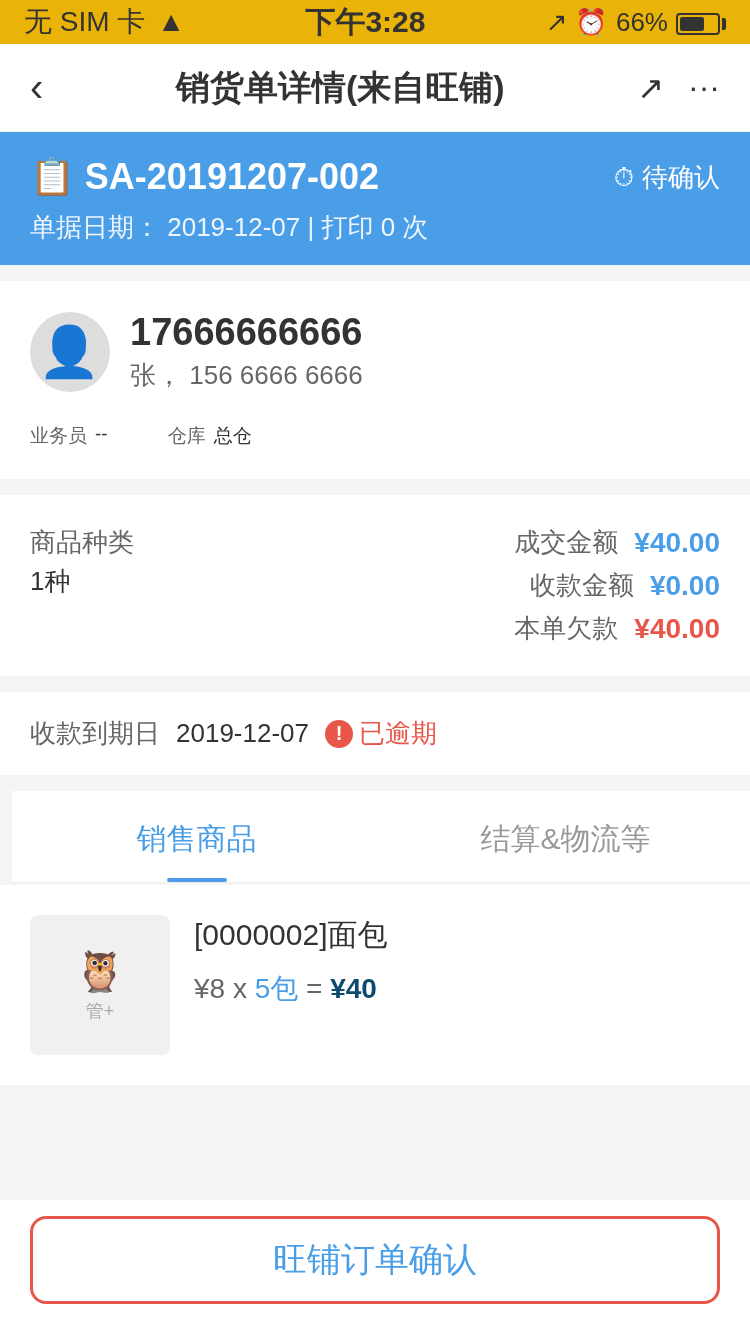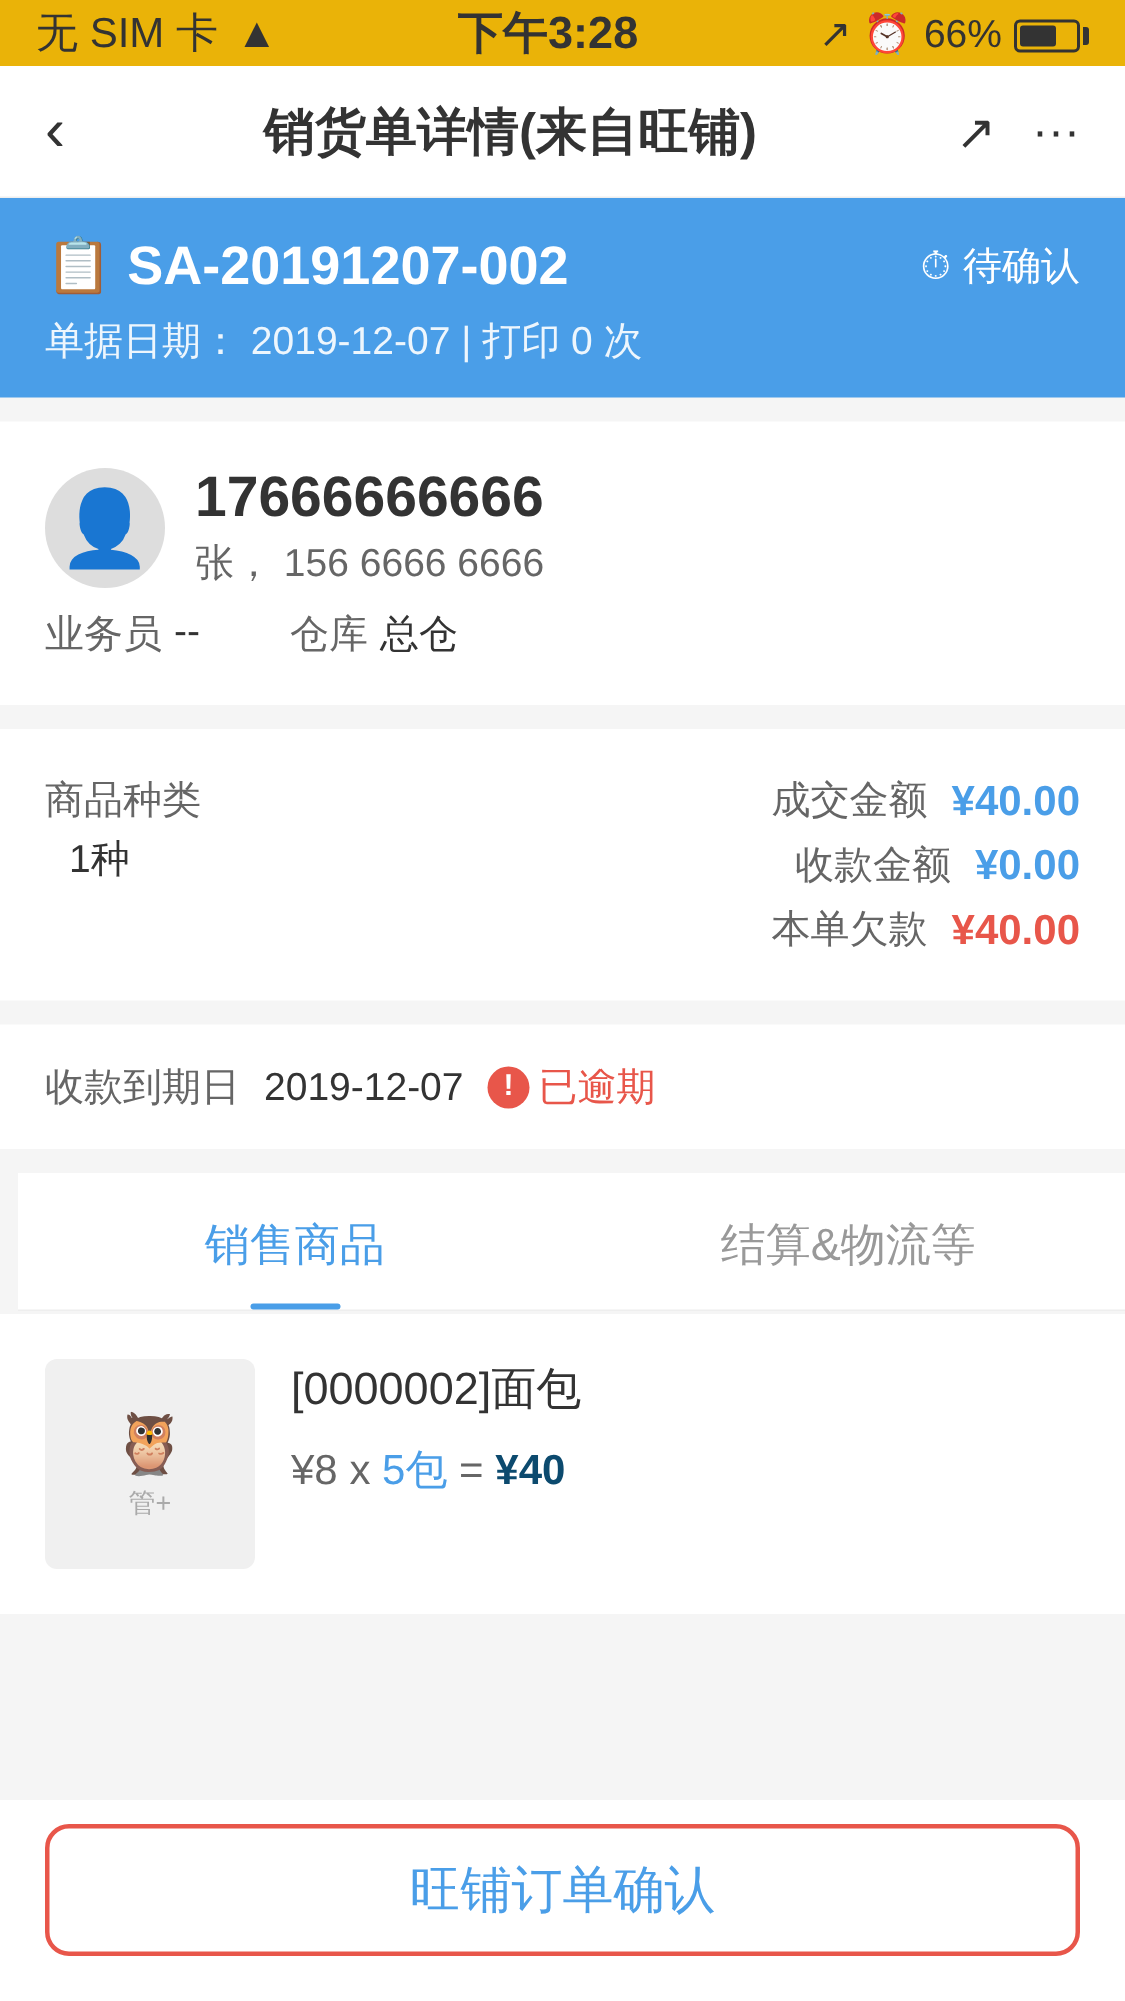--- a/index.html
+++ b/index.html
@@ -136,22 +136,22 @@
       color: #333;
     }
     .customer-detail {
       font-size: 26px;
       color: #666;
       margin-top: 4px;
     }
     .customer-meta {
       display: flex;
       gap: 60px;
-      margin-top: 12px;
-      font-size: 26px;
+      margin-top: 30px;
+      font-size: 19px;
       color: #666;
     }
     .meta-item {
       display: flex;
       gap: 8px;
     }
     .meta-label { color: #666; }
     .meta-value { color: #333; }
 
     
@@ -169,21 +169,20 @@
       gap: 4px;
     }
     .stats-label {
       font-size: 26px;
       color: #666;
     }
     .stats-value {
       font-size: 26px;
       color: #333;
       font-weight: 500;
-      margin-left: 16px;
     }
     .stats-right {
       display: flex;
       flex-direction: column;
       align-items: flex-end;
       gap: 8px;
     }
     .stats-row {
       display: flex;
       gap: 16px;

